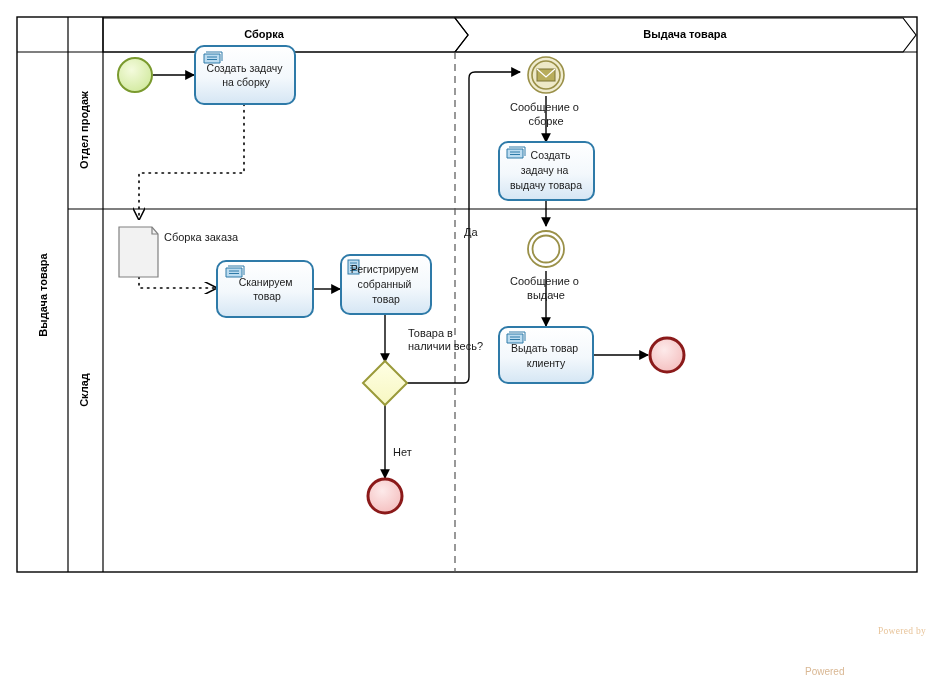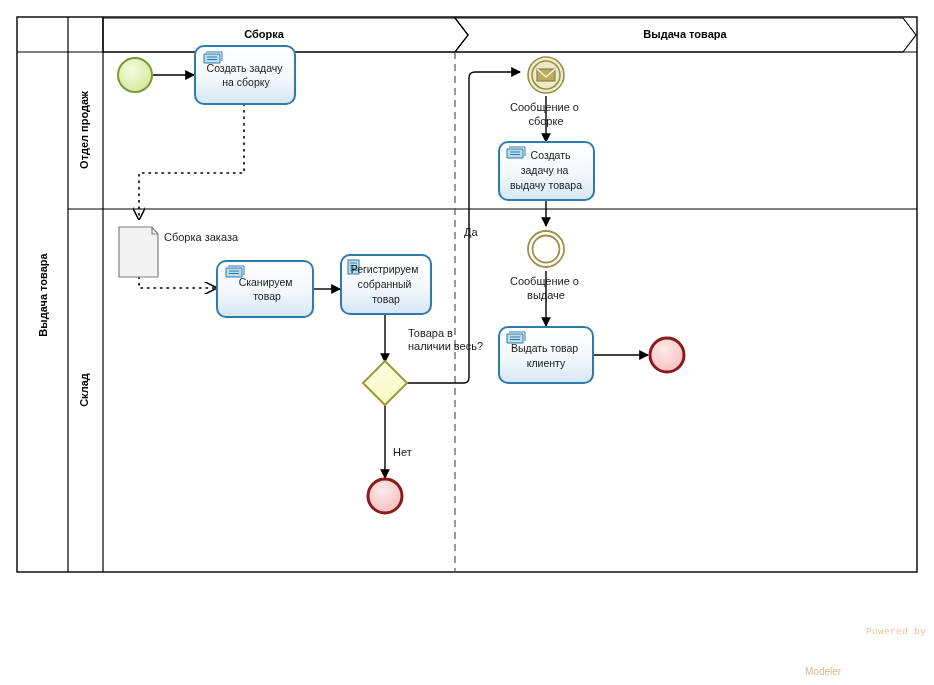--- a/index.html
+++ b/index.html
@@ -3,21 +3,21 @@
 <meta charset="utf-8">
 <style>
   html,body{margin:0;padding:0;background:#ffffff;}
   body{width:934px;height:685px;font-family:"Liberation Sans",sans-serif;overflow:hidden;position:relative;}
   #canvas{position:absolute;left:0;top:0;width:934px;height:685px;}
   svg{position:absolute;left:0;top:0;}
   .lbl{font-family:"Liberation Sans",sans-serif;font-size:11px;fill:#1a1a1a;}
   .lbl-bold{font-family:"Liberation Sans",sans-serif;font-size:11px;font-weight:bold;fill:#000000;}
   .task-lbl{font-family:"Liberation Sans",sans-serif;font-size:10.5px;fill:#1a1a1a;}
   .bizagi-wrap{position:absolute;left:795px;top:626px;width:135px;height:52px;}
-  .bz-powered{position:absolute;right:4px;top:0;font-size:9.5px;color:#e8c49a;letter-spacing:.3px;font-family:Liberation Mono, monospace;padding-left:20px;}
+  .bz-powered{position:absolute;right:4px;top:0;font-size:9.5px;color:#e8c49a;letter-spacing:.3px;font-family:Liberation Serif, serif;padding-left:20px;}
   .bz-name{position:absolute;left:6px;top:10px;font-size:31px;line-height:31px;color:#f0a64a;font-family:"DejaVu Sans",sans-serif;letter-spacing:-1px;font-weight:400;}
   .bz-modeler{position:absolute;left:10px;top:40px;font-size:10px;color:#d9b793;font-family:"Liberation Sans",sans-serif;}
 </style>
 </head>
 <body>
 
 <div id="canvas">
 
   <svg width="934" height="685" xmlns="http://www.w3.org/2000/svg">
     <defs>
@@ -199,16 +199,16 @@
         <tspan x="546" y="367">клиенту</tspan>
       </text>
     </g>
 
     <circle cx="667" cy="355" r="17" fill="url(#endGrad)" stroke="#8b1a1a" stroke-width="3"></circle>
 
   </svg>
 
   <div class="bizagi-wrap">
     <div class="bz-powered">Powered by</div>
-    <div class="bz-modeler">Modeler</div>
+    <div class="bz-modeler">Powered</div>
   </div>
 
 </div>
 
 </body></html>

